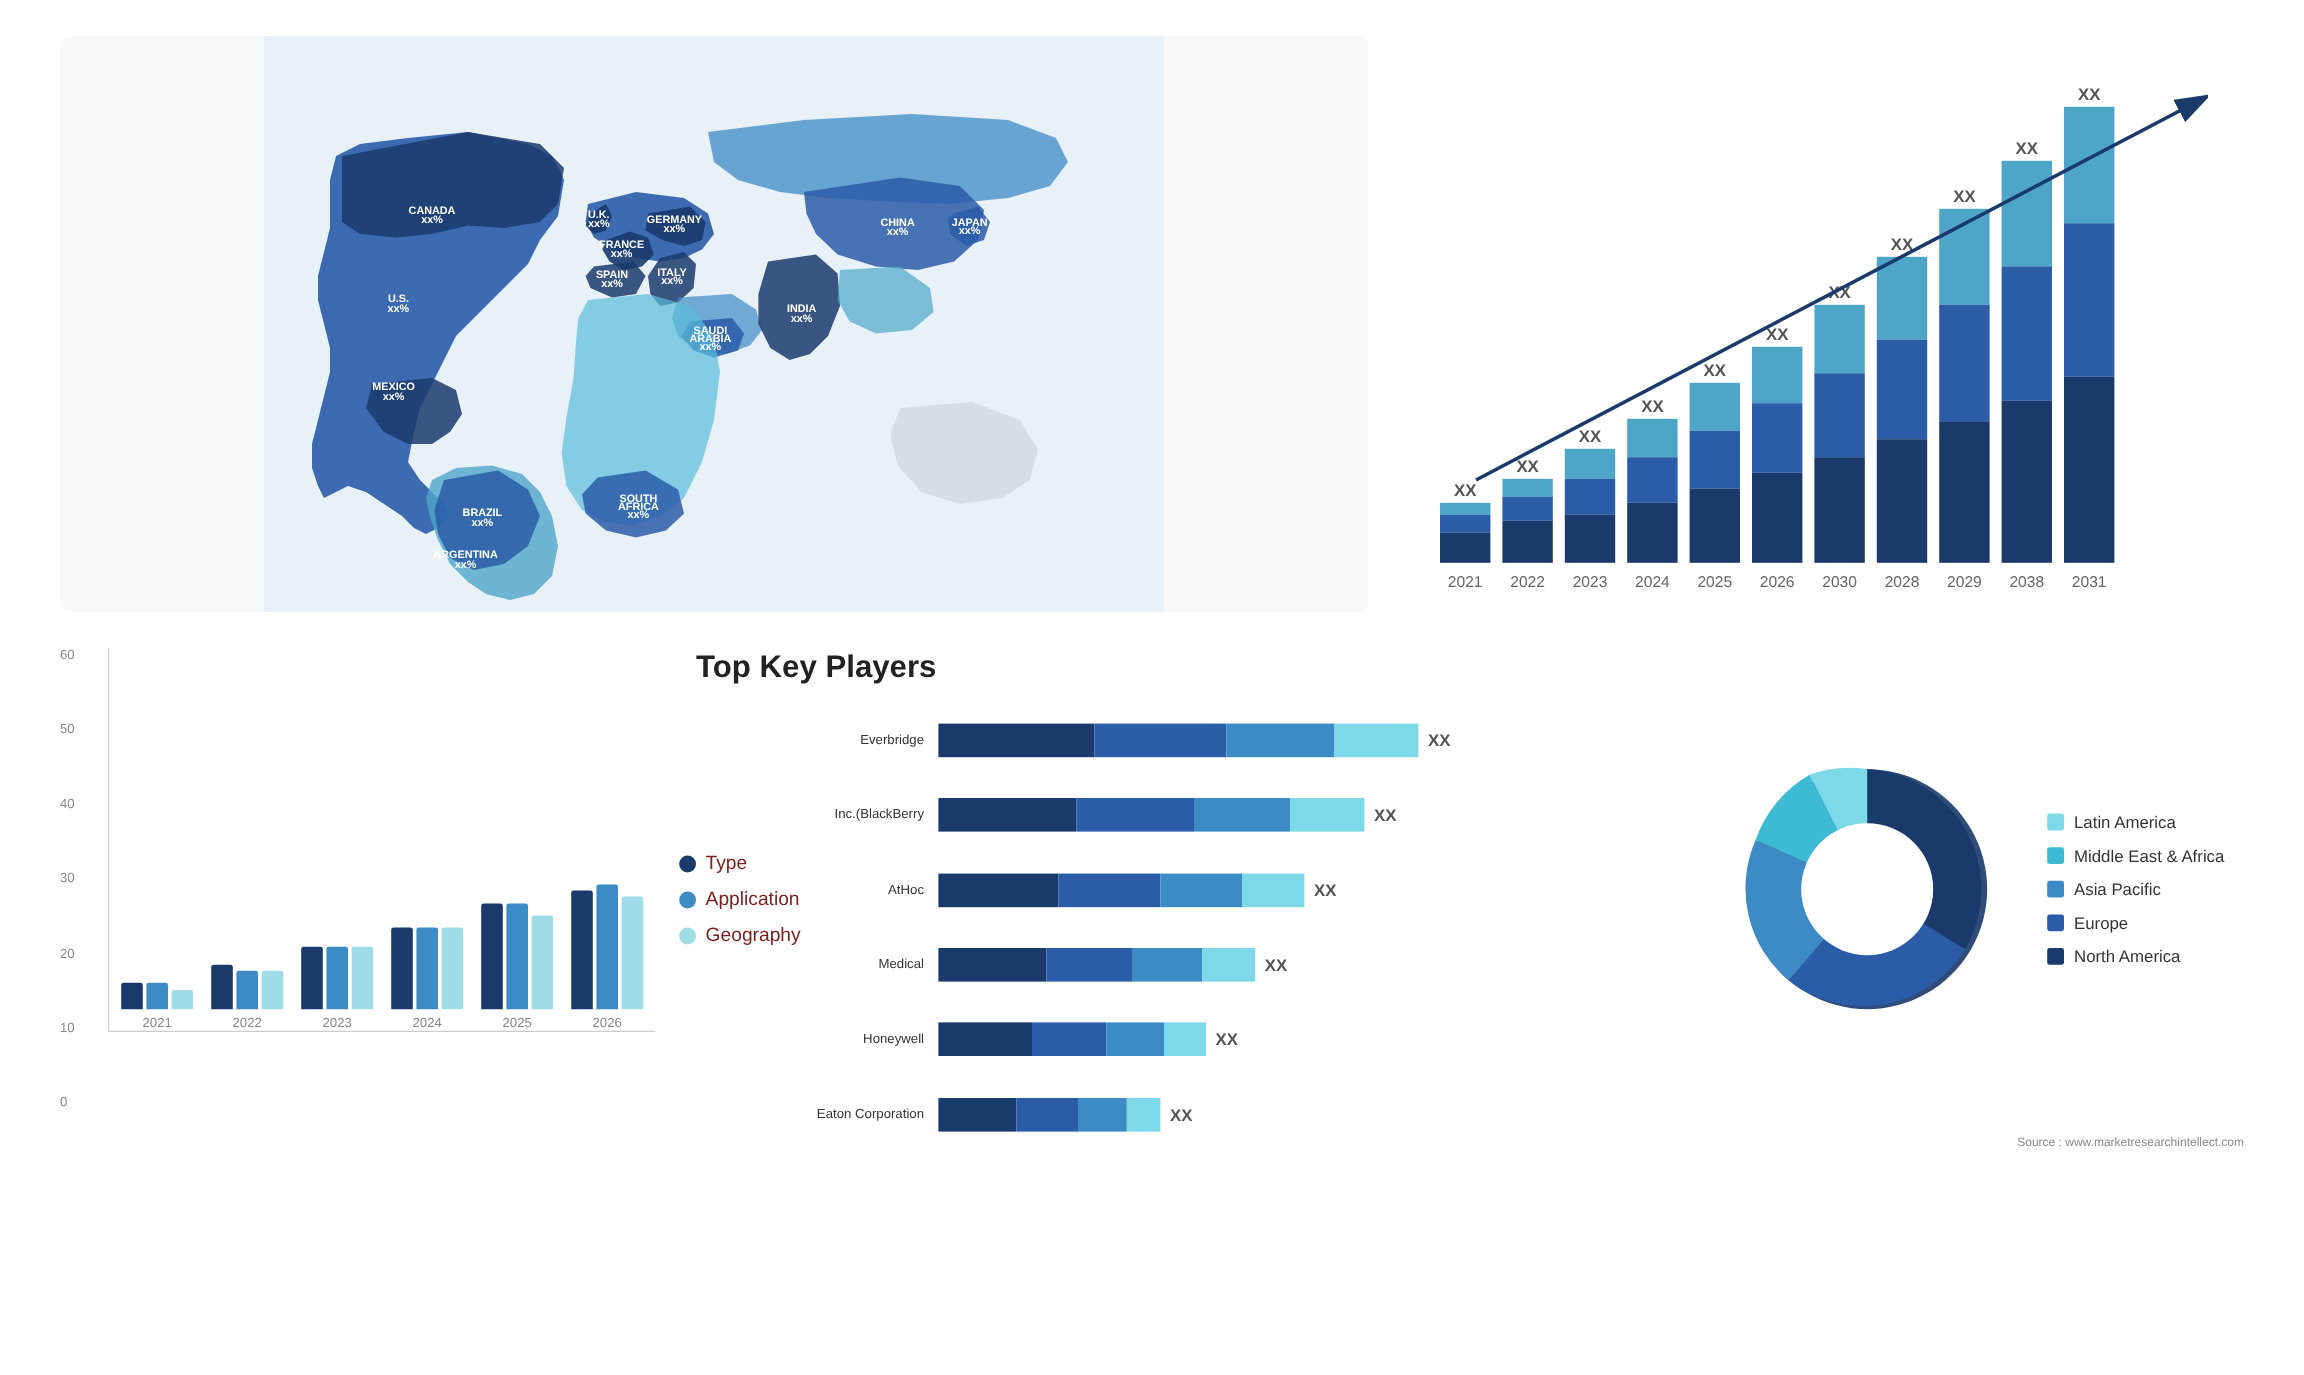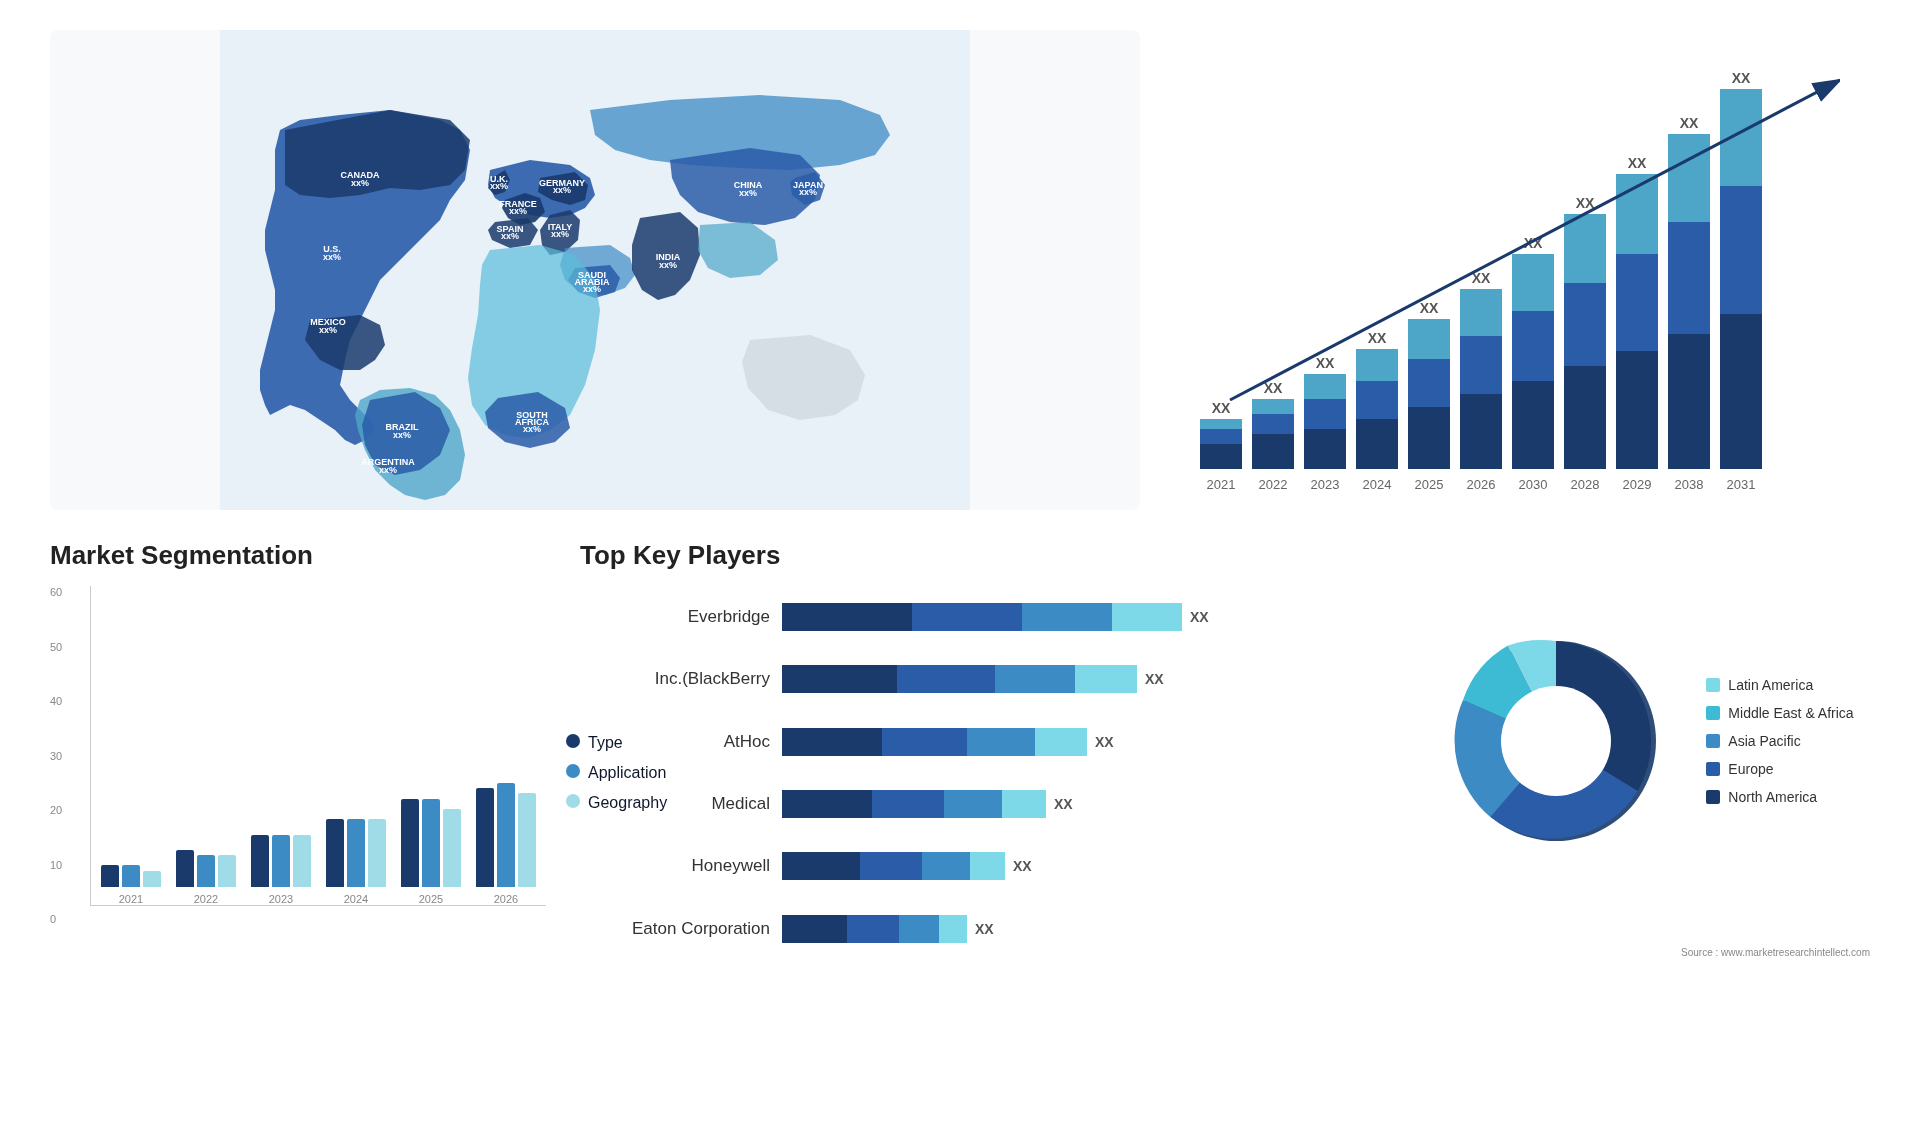--- a/index.html
+++ b/index.html
@@ -144,23 +144,24 @@
     }
     .segment-legend {
       display: flex;
       flex-direction: column;
       justify-content: center;
       gap: 12px;
       padding-right: 10px;
     }
     .legend-item {
       display: flex;
+      align-items: center;
       gap: 8px;
       font-size: 16px;
-      color: #0f172a;
+      color: #7f1d1d;
     }
     .legend-dot {
       width: 14px;
       height: 14px;
       border-radius: 50%;
     }
     .seg-y-label {
       font-size: 11px;
       color: #888;
     }
@@ -198,21 +199,21 @@
       justify-content: space-around;
       padding: 0 20px;
     }
     .player-row {
       display: flex;
       align-items: center;
       gap: 12px;
     }
     .player-name {
       width: 170px;
-      font-size: 17px;
+      font-size: 11px;
       color: #333;
       text-align: right;
       flex-shrink: 0;
     }
     .player-bar-container {
       flex: 1;
       height: 28px;
       position: relative;
       display: flex;
       align-items: center;
@@ -495,21 +496,20 @@
           <span class="bar-year">2031</span>
         </div>
       </div>
     </div>
 
   </div>
 
   <div class="bottom-section">
 
     <div class="segment-chart-container">
-      <h2 class="section-title">Market Segmentation</h2>
       <div class="segment-inner">
 
         <div style="flex:1;position:relative;padding-left:40px;">
 
           <div style="position:absolute;left:0;top:0;bottom:35px;display:flex;flex-direction:column-reverse;justify-content:space-between;">
             <span class="seg-y-label">0</span>
             <span class="seg-y-label">10</span>
             <span class="seg-y-label">20</span>
             <span class="seg-y-label">30</span>
             <span class="seg-y-label">40</span>

